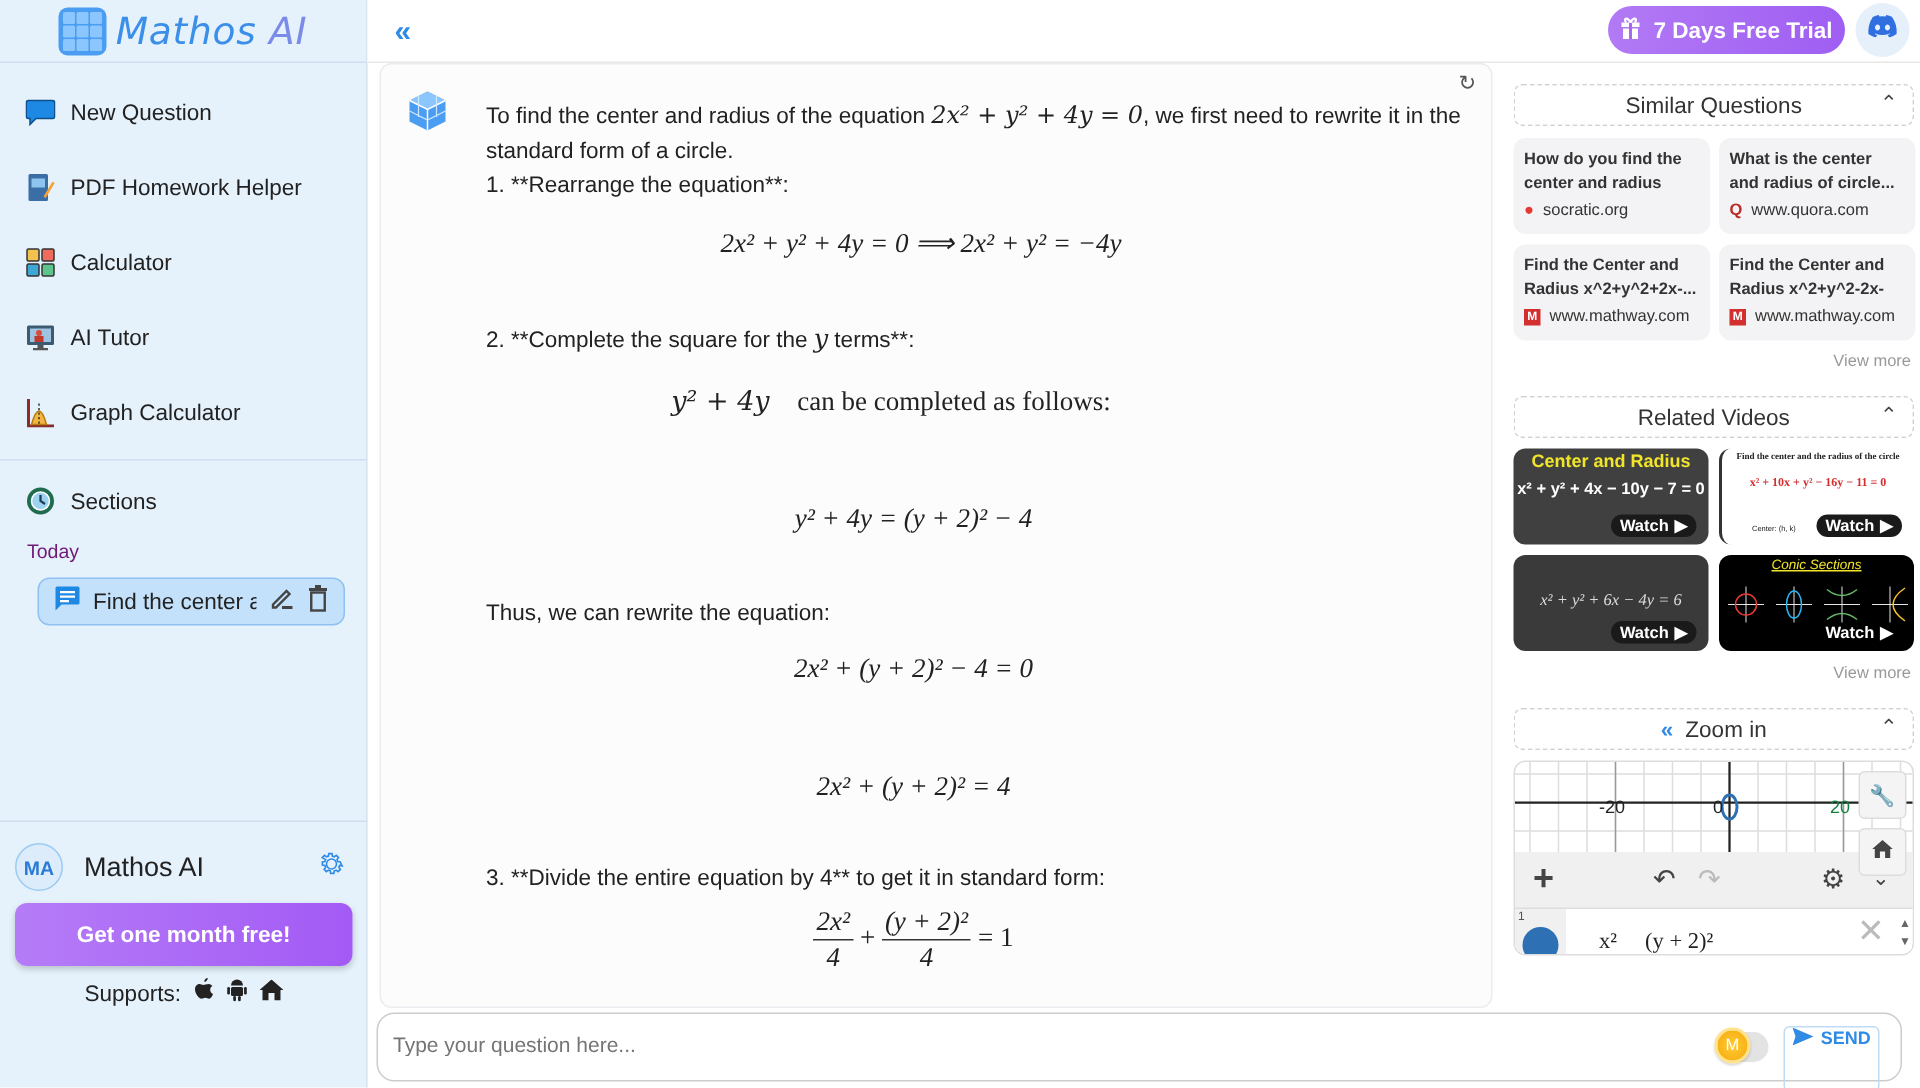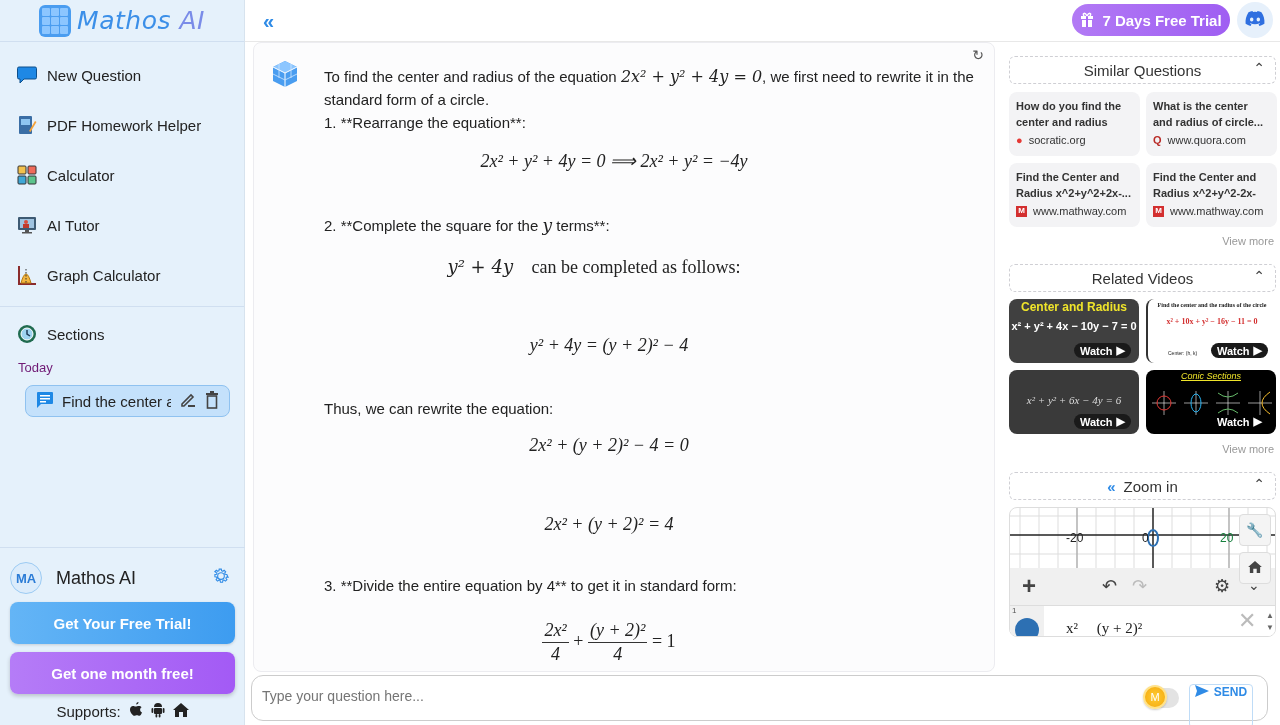--- a/index.html
+++ b/index.html
@@ -170,21 +170,20 @@
   <div class="bottom">
     <div class="user">
       <div class="avatar">MA</div>
       <div class="uname">Mathos AI</div>
       <span style="margin-right:4px">
         <svg width="20" height="20" viewBox="0 0 24 24">
             <path d="M12 8a4 4 0 1 0 0 8 4 4 0 0 0 0-8zm8.5 5.5-2-.3a6.7 6.7 0 0 1-.6 1.5l1.2 1.6-1.8 1.8-1.6-1.2a6.7 6.7 0 0 1-1.5.6l-.3 2h-2.6l-.3-2a6.7 6.7 0 0 1-1.5-.6l-1.6 1.2-1.8-1.8 1.2-1.6a6.7 6.7 0 0 1-.6-1.5l-2-.3v-2.6l2-.3a6.7 6.7 0 0 1 .6-1.5L4.6 6.9l1.8-1.8 1.6 1.2a6.7 6.7 0 0 1 1.5-.6l.3-2h2.6l.3 2a6.7 6.7 0 0 1 1.5.6l1.6-1.2 1.8 1.8-1.2 1.6a6.7 6.7 0 0 1 .6 1.5l2 .3z" fill="none" stroke="#2f8be6" stroke-width="1.3"></path>
           </svg>
       </span>
     </div>
-    <div class="btn-trial">Get Your Free Trial!</div>
     <div class="btn-month">Get one month free!</div>
     <div class="supports">
       <span>Supports:</span>
       <span>
         <svg width="14" height="16" viewBox="0 0 14 16">
             <path d="M10 4c1 0 2 .5 2.6 1.3-2.2 1.3-1.8 4.4.4 5.3-.5 1.4-1.5 3.2-2.6 3.2-1 0-1.3-.6-2.5-.6s-1.6.6-2.5.6C3.8 13.8 1 10.6 1 7.5 1 5.4 2.4 4 4 4c1 0 1.8.6 2.5.6S8.8 4 10 4zM9.5 0c.1 1.2-.9 2.6-2.3 2.6C7 1.4 8.2 0 9.5 0z" fill="#222"></path>
           </svg>
       </span>
       <span>
         <svg width="14" height="16" viewBox="0 0 14 16">
@@ -253,21 +252,21 @@
       <span class="math mi">y² + 4y</span>
       <span style="margin-left:14px">can be completed as follows:</span>
     </div>
     <div class="center math mi" style="margin-top:55px;padding-right:90px">y² + 4y = (y + 2)² − 4</div>
 
     <div style="margin-top:40px">Thus, we can rewrite the equation:</div>
     <div class="center math mi" style="margin-top:14px;padding-right:90px">2x² + (y + 2)² − 4 = 0</div>
     <div class="center math mi" style="margin-top:56px;padding-right:90px">2x² + (y + 2)² = 4</div>
 
     <div style="margin-top:38px">3. **Divide the entire equation by 4** to get it in standard form:</div>
-    <div class="center math" style="margin-top:22px;padding-right:90px">
+    <div class="center math" style="margin-top:6px;padding-right:90px">
       <span class="frac mi"><span class="num">2x²</span><span>4</span></span>
       <span>+</span>
       <span class="frac mi"><span class="num">(y + 2)²</span><span>4</span></span>
       <span>= 1</span>
     </div>
   </div>
 </div>
 
 <div class="right">
   <div class="sec-head" style="top:14px">

